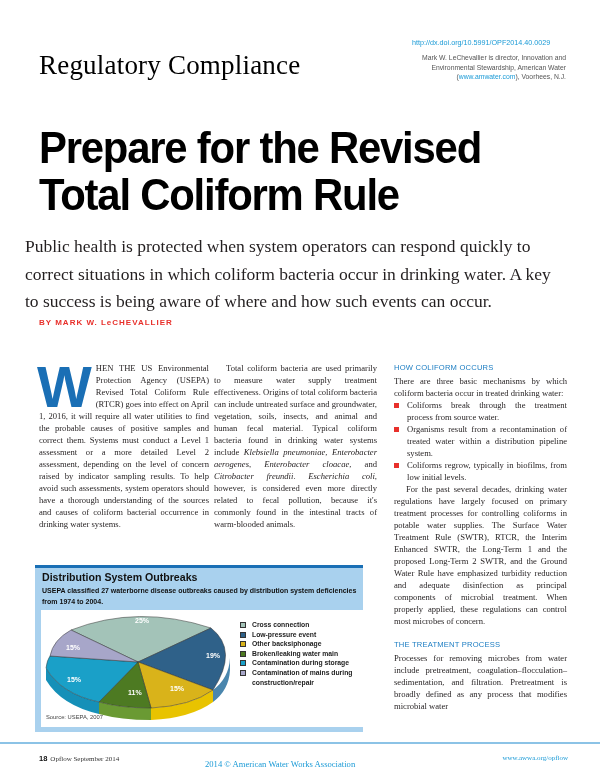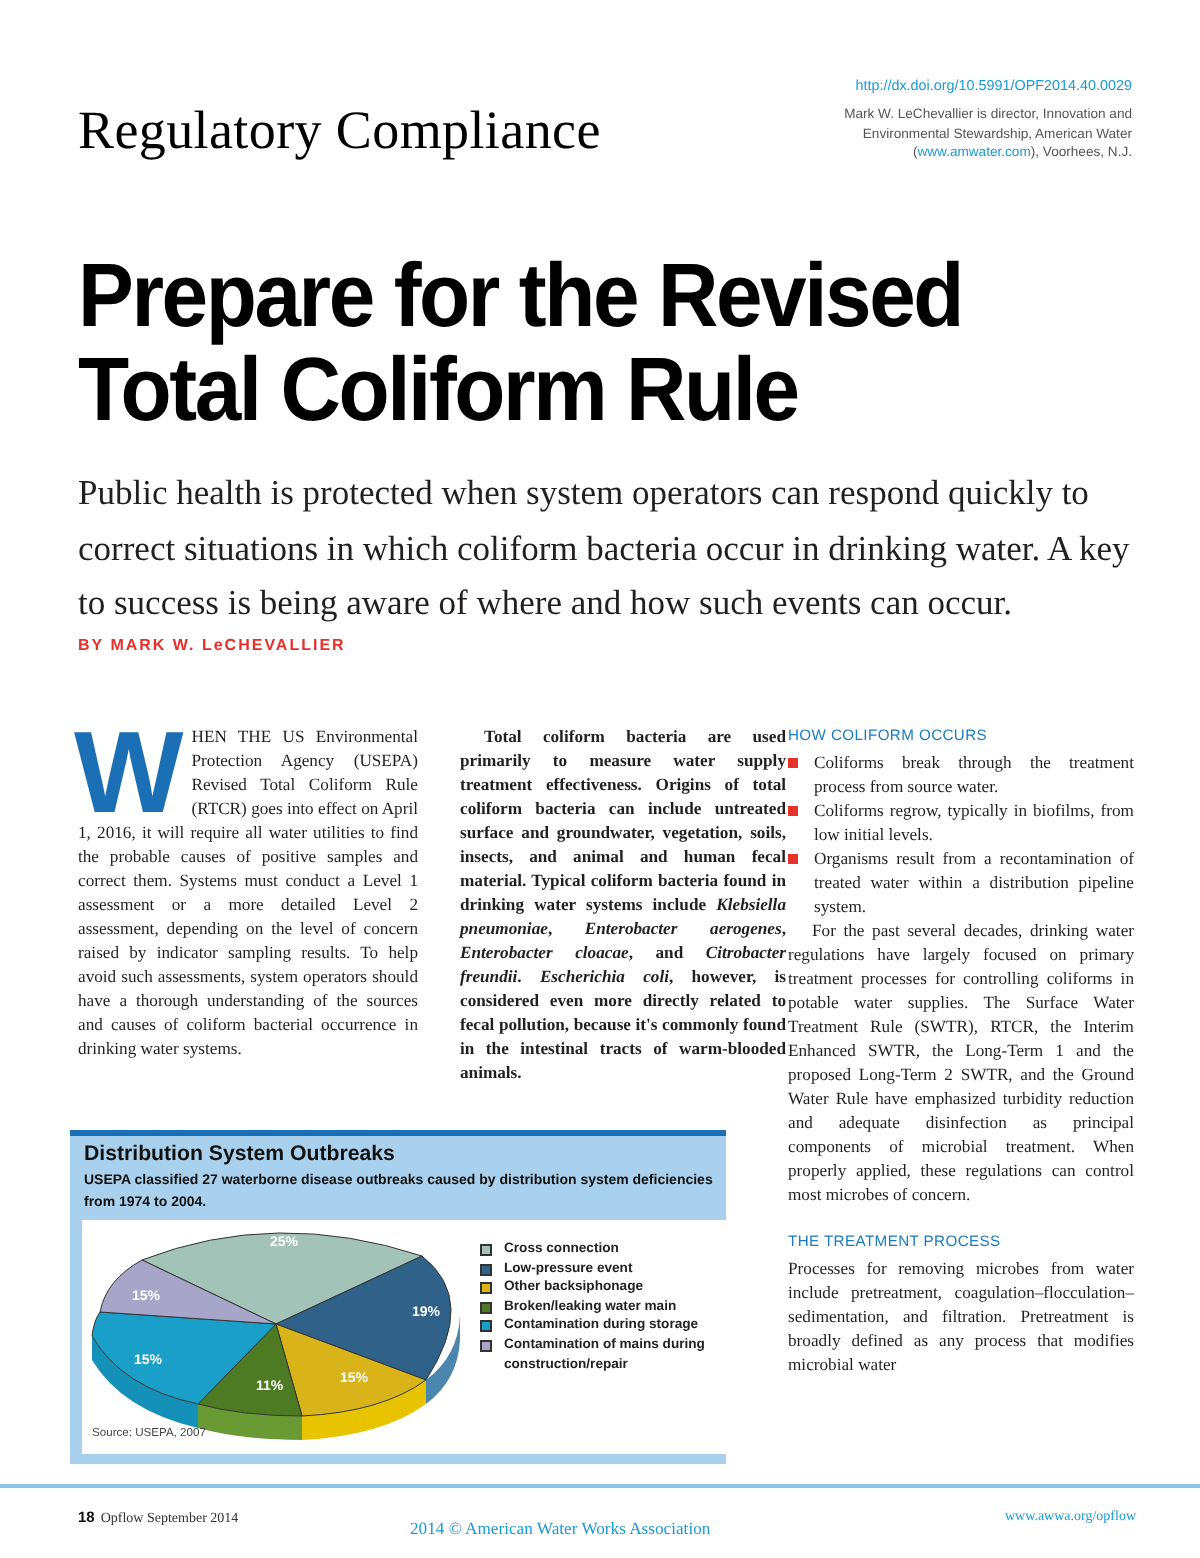--- a/index.html
+++ b/index.html
@@ -1,32 +1,32 @@
 <!DOCTYPE html>
 <html><head>
 <meta charset="utf-8">
 <style>
   html, body { margin: 0; padding: 0; background: #ffffff; }
   body { width: 600px; height: 779px; position: relative; overflow: hidden; font-family: "Liberation Serif", serif; color: #231f20; }
 
-  .doi { position: absolute; left: 412px; top: 38px; width: 154px; text-align: right; font-family: "Liberation Sans", sans-serif; font-size: 7.2px; color: #1a9ad6; }
+  .doi { position: absolute; left: 412px; top: 38px; width: 154px; font-family: "Liberation Sans", sans-serif; font-size: 7.2px; color: #1a9ad6; }
   .bio { position: absolute; left: 392px; top: 53px; width: 174px; text-align: right; font-family: "Liberation Sans", sans-serif; font-size: 6.8px; line-height: 9.6px; color: #555; }
   .bio .link { color: #1a9ad6; }
 
   .section-title { position: absolute; left: 39px; top: 50px; font-family: "Liberation Serif", serif; font-size: 27px; color: #000000; letter-spacing: 0.2px; }
 
   .headline { position: absolute; left: 39px; top: 124px; width: 520px; font-family: "Liberation Sans", sans-serif; font-weight: 700; font-size: 45px; line-height: 47px; color: #000; letter-spacing: -1.3px; transform: scaleX(0.93); transform-origin: left top; }
 
-  .deck { position: absolute; left: 39px; top: 233px; width: 530px; font-family: "Liberation Serif", serif; font-size: 17.5px; line-height: 27.5px; color: #231f20; }
+  .deck { position: absolute; left: 25px; top: 233px; width: 530px; font-family: "Liberation Serif", serif; font-size: 17.5px; line-height: 27.5px; color: #231f20; }
 
   .byline { position: absolute; left: 39px; top: 318px; font-family: "Liberation Sans", sans-serif; font-weight: 700; font-size: 8px; letter-spacing: 1px; color: #e8302b; text-align: right; }
 
   .col { position: absolute; font-family: "Liberation Serif", serif; font-size: 8.6px; line-height: 12px; color: #231f20; text-align: justify; }
   .col1 { left: 39px; top: 362px; width: 170px; }
-  .col2 { left: 230px; top: 362px; width: 163px; font-weight: bold; }
+  .col2 { left: 214px; top: 362px; width: 163px; }
   .col3 { left: 394px; top: 362px; width: 173px; }
 
   .dropcap { float: left; font-family: "Liberation Sans", sans-serif; font-weight: 700; color: #1a6fb5; font-size: 58px; line-height: 46px; margin: 2px 4px 0 -2px; height: 46px; }
   .indent { text-indent: 12px; }
   .col p { margin: 0; }
   .sub-head { font-family: "Liberation Sans", sans-serif; font-weight: 400; font-size: 7.6px; color: #1a7cc2; margin: 0 0 1px 0; letter-spacing: 0.2px; }
   .bullets { list-style: none; margin: 0; padding: 0; }
   .bullets li { position: relative; padding-left: 13px; }
   .bullets li .sq { position: absolute; left: 0; top: 4px; width: 4.5px; height: 4.5px; background: #e8302b; }
   .gap { height: 12px; }
@@ -73,24 +73,25 @@
   <span class="dropcap">W</span>
   <p>HEN THE US Environmental Protection Agency (USEPA) Revised Total Coliform Rule (RTCR) goes into effect on April 1, 2016, it will require all water utilities to find the probable causes of positive samples and correct them. Systems must conduct a Level 1 assessment or a more detailed Level 2 assessment, depending on the level of concern raised by indicator sampling results. To help avoid such assessments, system operators should have a thorough understanding of the sources and causes of coliform bacterial occurrence in drinking water systems.</p>
 </div>
 
 <div class="col col2">
   <p class="indent"><span>Total coliform bacteria are used primarily to measure water supply treatment effectiveness. Origins of total coliform bacteria can include untreated surface and groundwater, vegetation, soils, insects, and animal and human fecal material. Typical coliform bacteria found in drinking water systems include </span><em>Klebsiella pneumoniae</em><span>, </span><em>Enterobacter aerogenes</em><span>, </span><em>Enterobacter cloacae</em><span>, and </span><em>Citrobacter freundii</em><span>. </span><em>Escherichia coli</em><span>, however, is considered even more directly related to fecal pollution, because it's commonly found in the intestinal tracts of warm-blooded animals.</span></p>
 </div>
 
 <div class="col col3">
   <div class="sub-head">HOW COLIFORM OCCURS</div>
+  <p>There are three basic mechanisms by which coliform bacteria occur in treated drinking water:</p>
   <ul class="bullets">
     <li><span class="sq"></span><span>Coliforms break through the treatment process from source water.</span></li>
+    <li><span class="sq"></span><span>Organisms result from a recontamination of treated water within a distribution pipeline system.</span></li>
     <li><span class="sq"></span><span>Coliforms regrow, typically in biofilms, from low initial levels.</span></li>
-    <li><span class="sq"></span><span>Organisms result from a recontamination of treated water within a distribution pipeline system.</span></li>
   </ul>
   <p class="indent">For the past several decades, drinking water regulations have largely focused on primary treatment processes for controlling coliforms in potable water supplies. The Surface Water Treatment Rule (SWTR), RTCR, the Interim Enhanced SWTR, the Long-Term 1 and the proposed Long-Term 2 SWTR, and the Ground Water Rule have emphasized turbidity reduction and adequate disinfection as principal components of microbial treatment. When properly applied, these regulations can control most microbes of concern.</p>
   <div class="gap"></div>
   <div class="sub-head">THE TREATMENT PROCESS</div>
   <p>Processes for removing microbes from water include pretreatment, coagulation–flocculation–sedimentation, and filtration. Pretreatment is broadly defined as any process that modifies microbial water</p>
 </div>
 
 <div class="sidebar">
   <div class="sidebar-title">Distribution System Outbreaks</div>
   <div class="sidebar-desc">USEPA classified 27 waterborne disease outbreaks caused by distribution system deficiencies from 1974 to 2004.</div>

